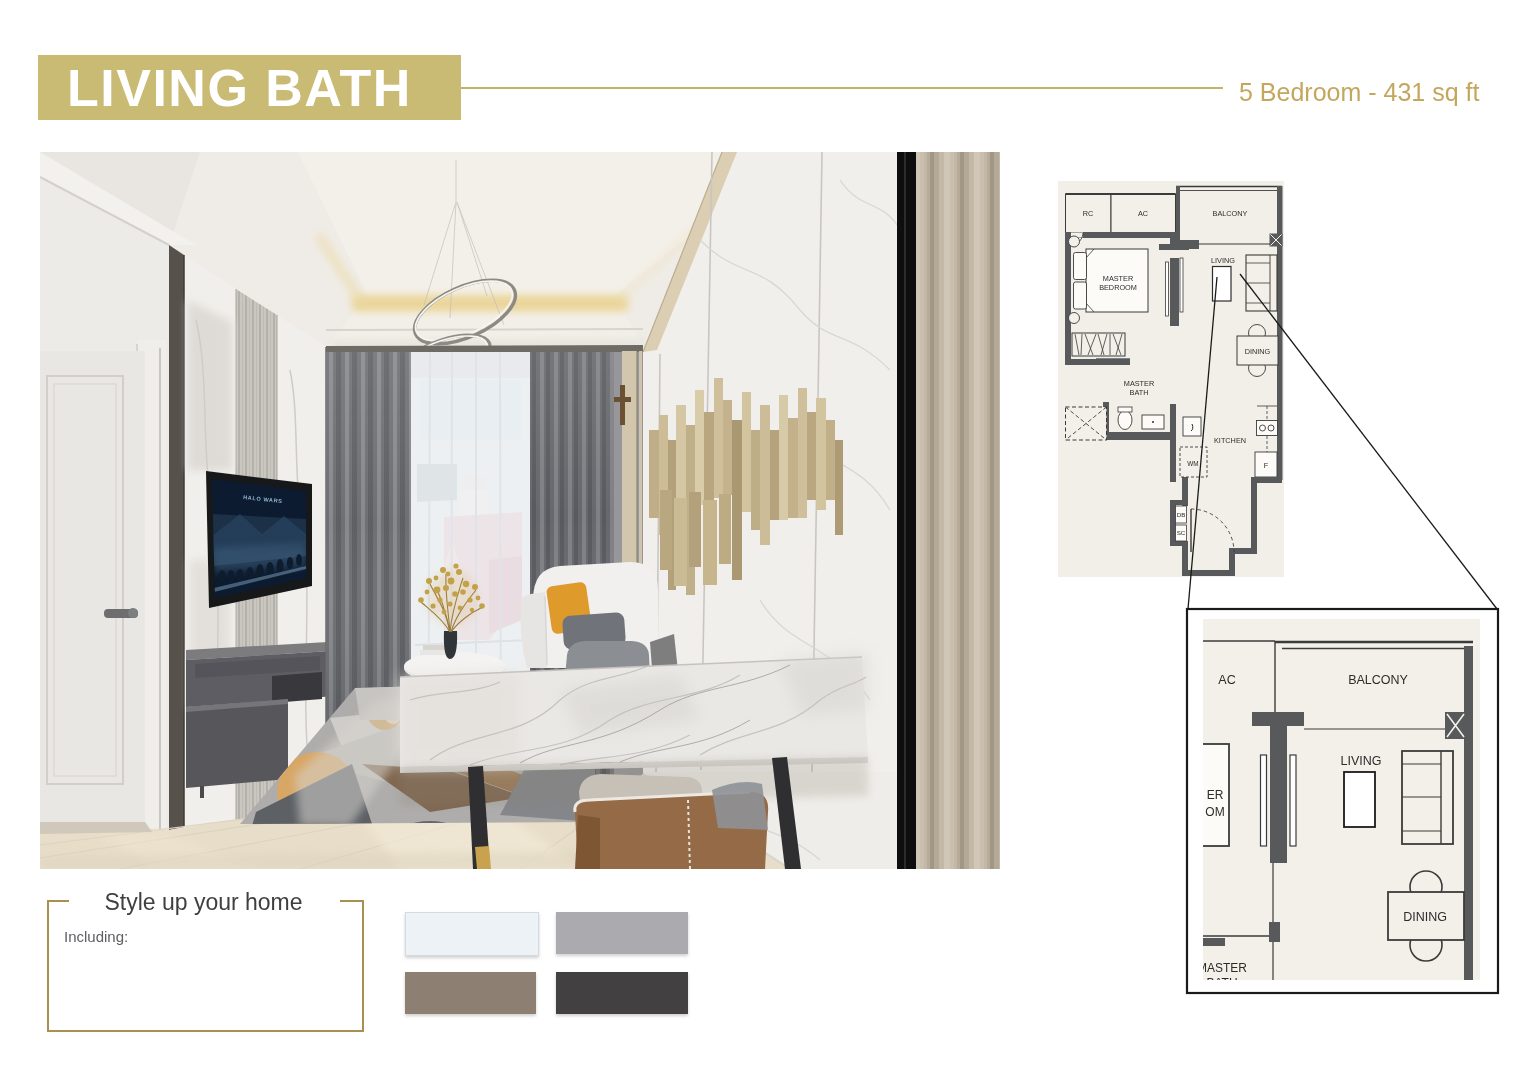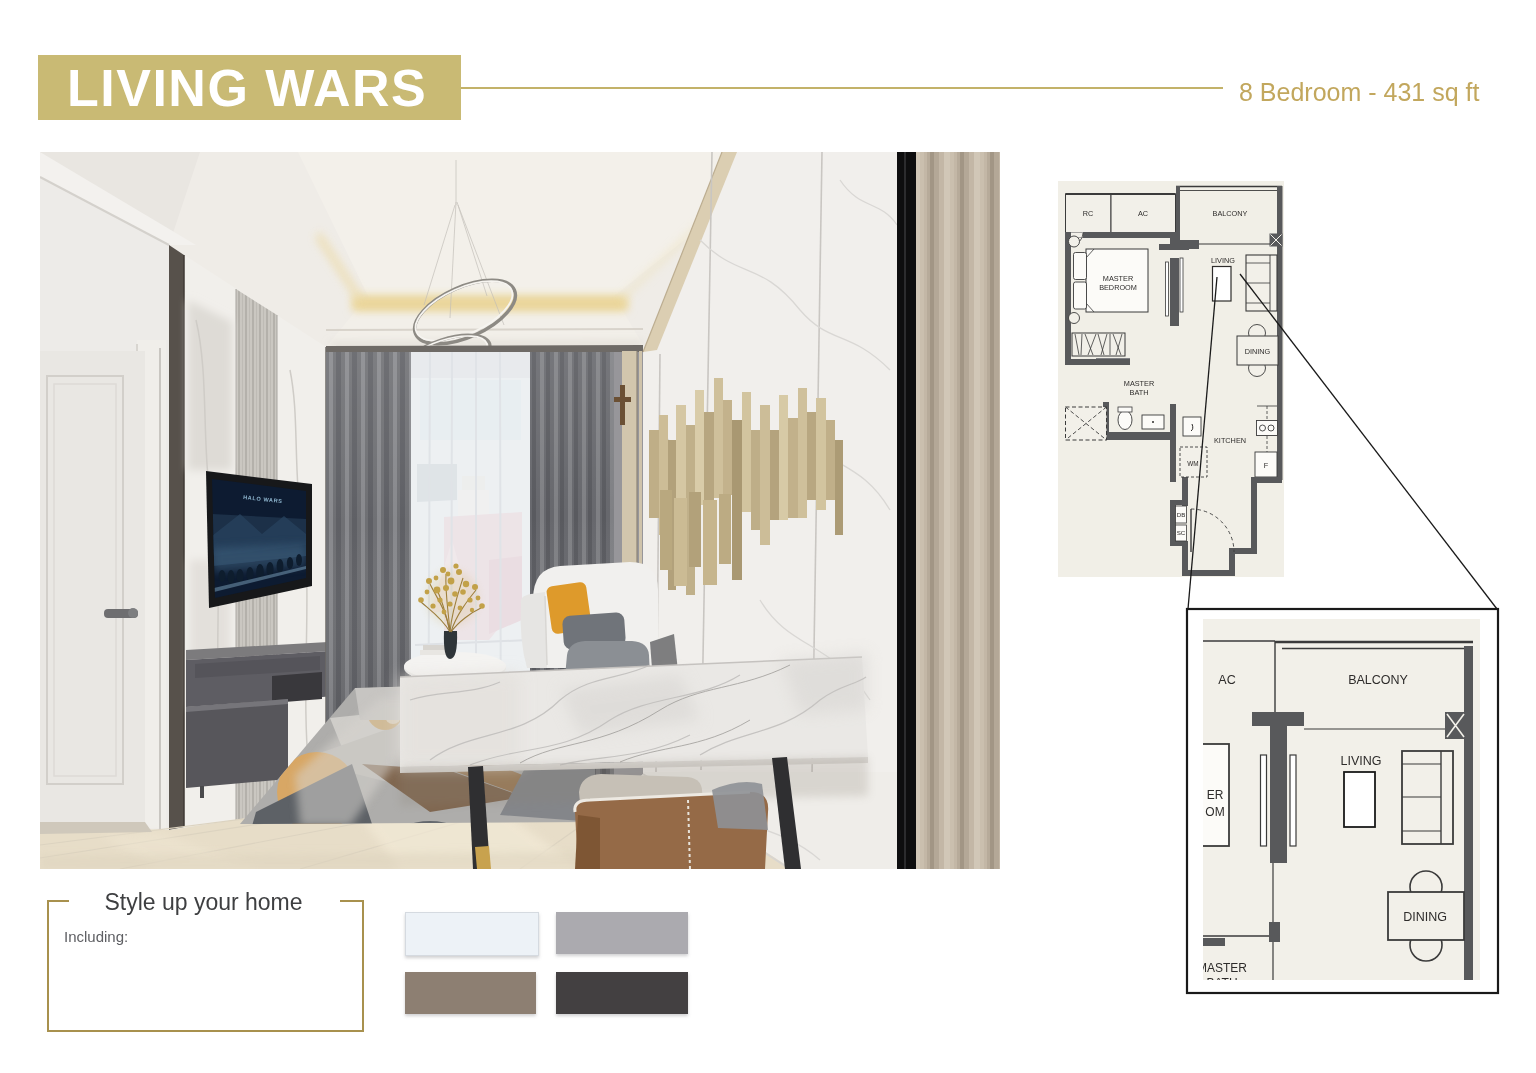--- a/index.html
+++ b/index.html
@@ -6,25 +6,25 @@
   body{font-family:"Liberation Sans", sans-serif;}
   #page{position:relative;width:1536px;height:1073px;background:#ffffff;overflow:hidden;}
   .abs{position:absolute;}
 </style>
 </head>
 <body>
 <div id="page">
 
   <div class="abs" style="left:38px;top:55px;width:423px;height:65px;background:#c9ba74;"></div>
 
-  <div class="abs" style="left:67px;top:55px;height:65px;line-height:66px;font-size:52px;font-weight:bold;color:#ffffff;letter-spacing:1.5px;">LIVING WARS</div>
+  <div class="abs" style="left:67px;top:55px;height:65px;line-height:66px;font-size:52px;font-weight:bold;color:#ffffff;letter-spacing:1.5px;">LIVING BATH</div>
 
   <div class="abs" style="left:461px;top:87px;width:762px;height:2px;background:#c3b269;"></div>
 
-  <div class="abs" style="left:1239px;top:78px;font-size:25px;color:#c2a75d;">8 Bedroom - 431 sq ft</div>
+  <div class="abs" style="left:1239px;top:78px;font-size:25px;color:#c2a75d;">5 Bedroom - 431 sq ft</div>
 
   <div class="abs" style="left:40px;top:152px;width:960px;height:717px;">
   <svg width="960" height="717" viewBox="40 152 960 717">
     <defs>
       <linearGradient id="curtShade" x1="0" y1="0" x2="0" y2="1">
         <stop offset="0" stop-color="#ffffff" stop-opacity="0.10"></stop>
         <stop offset="0.35" stop-color="#ffffff" stop-opacity="0"></stop>
         <stop offset="0.75" stop-color="#26262a" stop-opacity="0.10"></stop>
         <stop offset="1" stop-color="#26262a" stop-opacity="0.16"></stop>
       </linearGradient>

